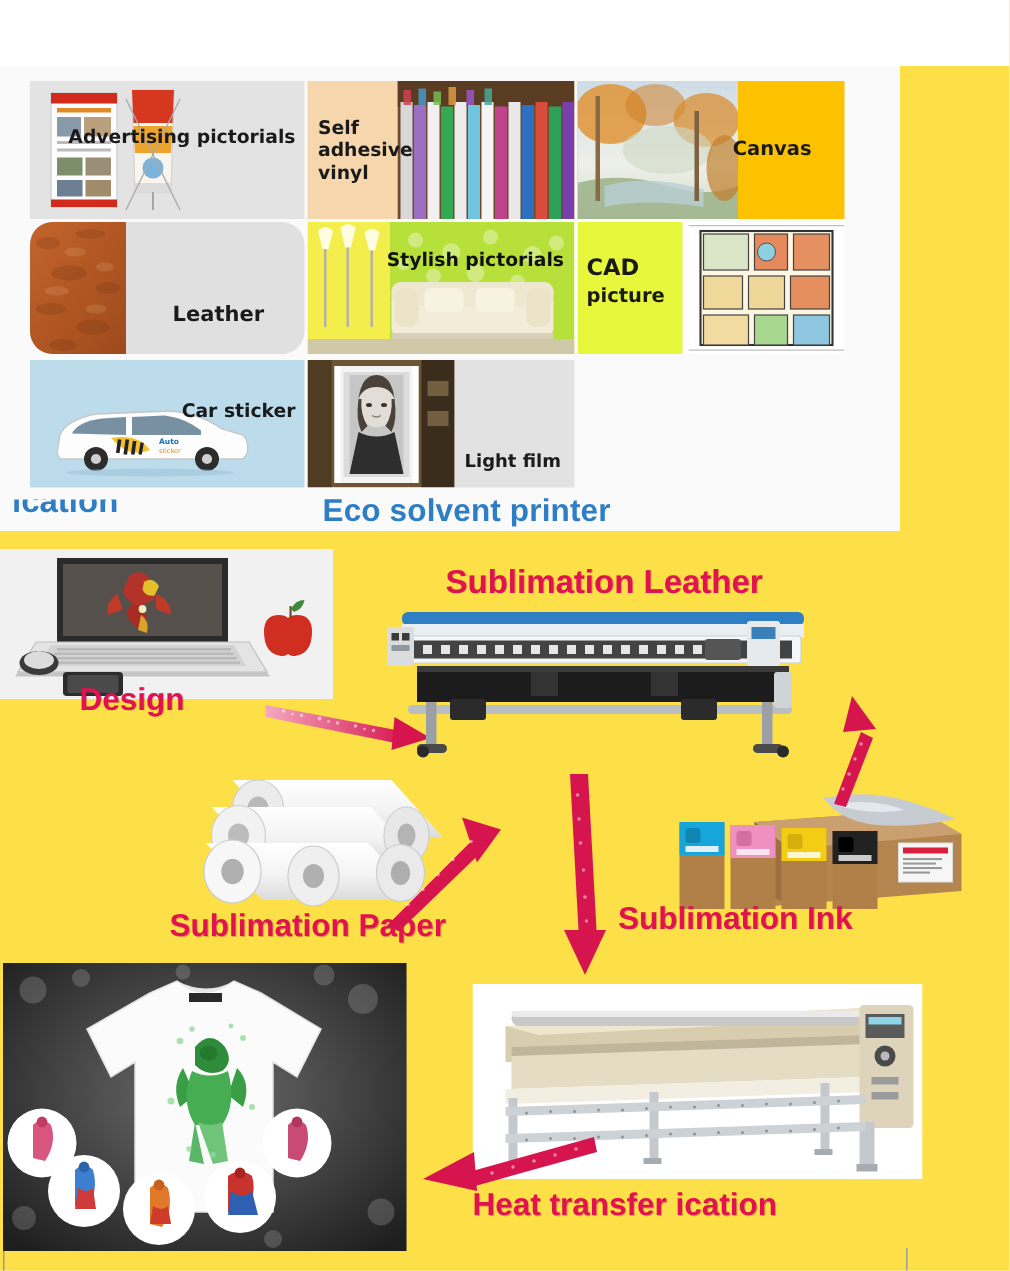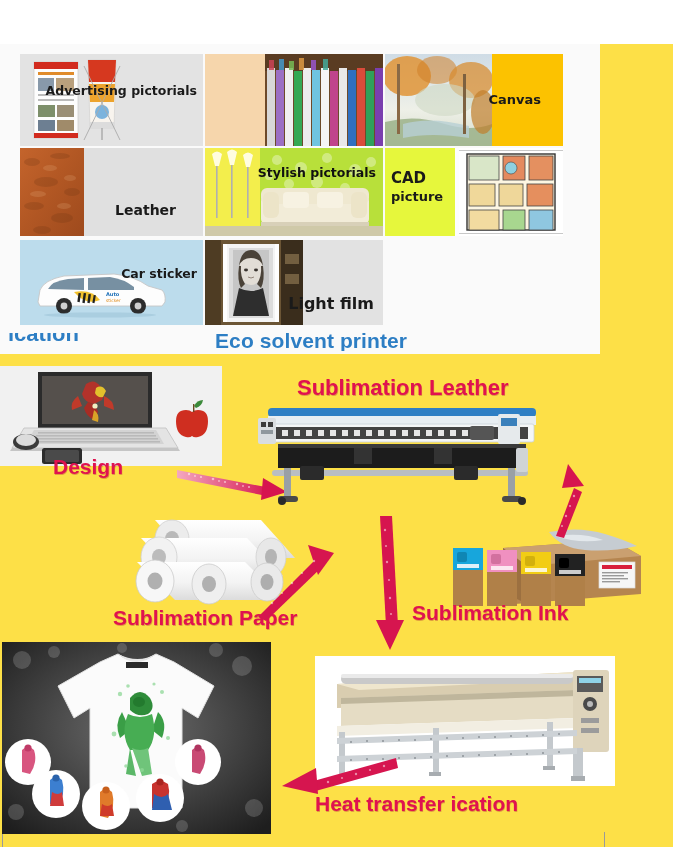--- a/index.html
+++ b/index.html
@@ -28,38 +28,38 @@
 
   #c-vinyl{left:205px;top:10px;width:178px;height:92px;background:#f6d6ac;}
   #c-vinyl .lbl{left:7px;top:24px;font-size:12.5px;}
   #c-vinyl .photo{position:absolute;right:0;top:0;width:118px;height:92px;}
 
   #c-canvas{left:385px;top:10px;width:178px;height:92px;background:#fcc200;}
   #c-canvas .lbl{right:22px;top:38px;font-size:13px;}
   #c-canvas .photo{position:absolute;left:0;top:0;width:107px;height:92px;}
 
   
-  #c-leather{left:20px;top:104px;width:183px;height:88px;background:#e0e0e0;}
+  #c-leather{left:20px;top:104px;width:183px;height:88px;background:#e0e0e0;border-radius:15px;}
   #c-leather .lbl{right:27px;bottom:17px;font-size:14px;}
   #c-leather .photo{position:absolute;left:0;top:0;width:64px;height:88px;}
 
   #c-wall{left:205px;top:104px;width:178px;height:88px;}
   #c-wall .lbl{right:7px;top:18px;font-size:12.5px;color:#111;}
 
   #c-cad{left:385px;top:104px;width:178px;height:88px;background:#fdfdfd;}
   #c-cad .swatch{position:absolute;left:0;top:0;width:70px;height:88px;background:#e6f73c;}
   #c-cad .lbl{left:6px;top:21px;font-size:15px;line-height:1.2;}
   #c-cad .photo{position:absolute;right:0;top:0;width:104px;height:88px;}
 
   
   #c-car{left:20px;top:196px;width:183px;height:85px;background:#bcdcec;}
   #c-car .lbl{right:6px;top:27px;font-size:12.5px;white-space:nowrap;}
 
   #c-light{left:205px;top:196px;width:178px;height:85px;background:#e2e2e2;}
-  #c-light .lbl{right:9px;bottom:11px;font-size:16px;white-space:nowrap;}
+  #c-light .lbl{right:9px;bottom:11px;font-size:12px;white-space:nowrap;}
   #c-light .photo{position:absolute;left:0;top:0;width:98px;height:85px;}
 
   
   #eco-caption{
     position:absolute;left:215px;top:285px;width:280px;height:22px;overflow:hidden;
     color:#2d7ec4;font-size:21px;font-weight:bold;letter-spacing:.1px;
     font-family:"Liberation Sans", sans-serif;white-space:nowrap;
   }
   #clipped-word{
     position:absolute;left:8px;top:289px;width:150px;height:16px;overflow:hidden;
@@ -164,20 +164,25 @@
         </g>
         <g opacity="0.85">
           <rect x="4" y="6" width="5" height="10" fill="#c45"></rect>
           <rect x="14" y="5" width="5" height="11" fill="#49c"></rect>
           <rect x="24" y="7" width="5" height="9" fill="#7b5"></rect>
           <rect x="34" y="4" width="5" height="12" fill="#d94"></rect>
           <rect x="46" y="6" width="5" height="10" fill="#95c"></rect>
           <rect x="58" y="5" width="5" height="11" fill="#4a9"></rect>
         </g>
       </svg>
+      <div class="lbl">
+        <span>Self</span><br>
+        <span>adhesive</span><br>
+        <span>vinyl</span>
+      </div>
     </div>
 
     <div class="cell" id="c-canvas">
       <svg class="photo" viewBox="0 0 107 92" preserveAspectRatio="none">
         <defs>
           <linearGradient id="sky" x1="0" y1="0" x2="0" y2="1">
             <stop offset="0%" stop-color="#cfdce6"></stop>
               <stop offset="60%" stop-color="#eef0e8"></stop>
               <stop offset="100%" stop-color="#d5dcc9"></stop>
           </linearGradient>

